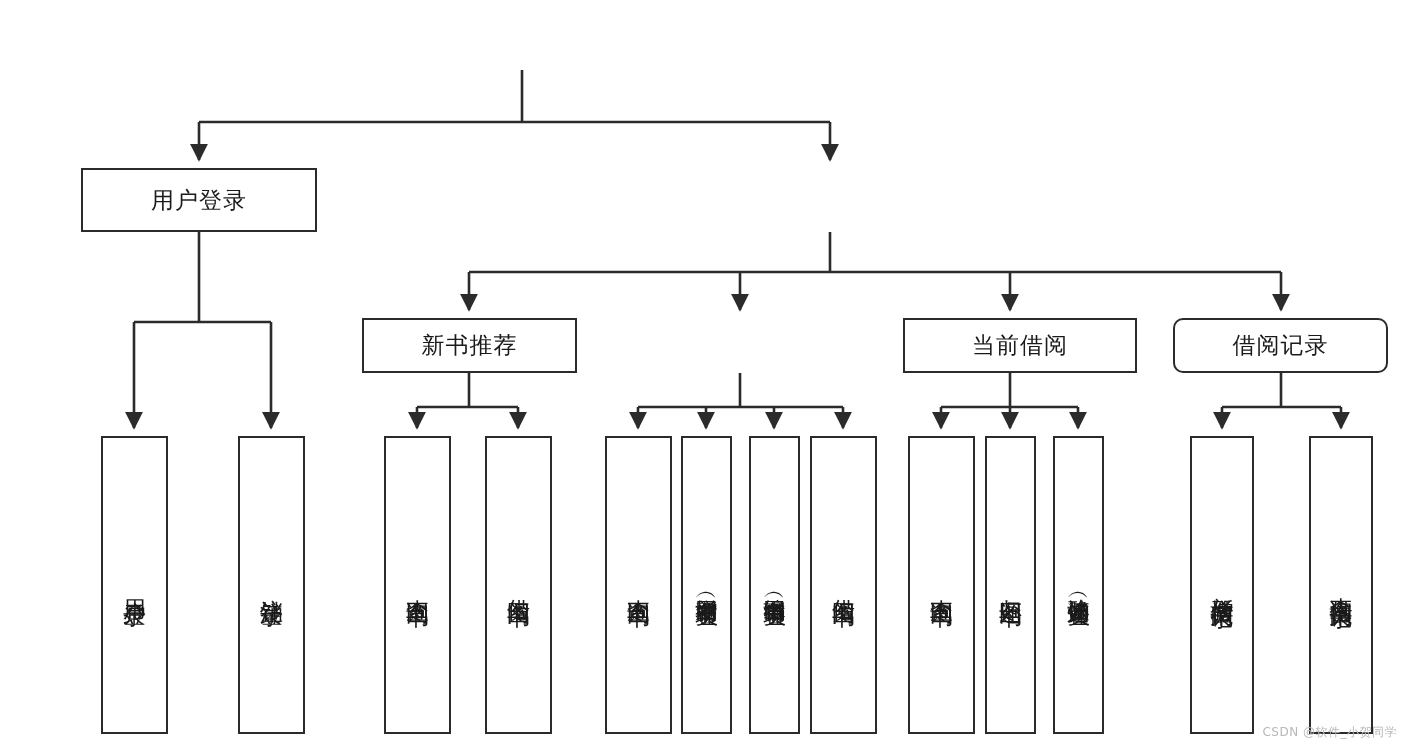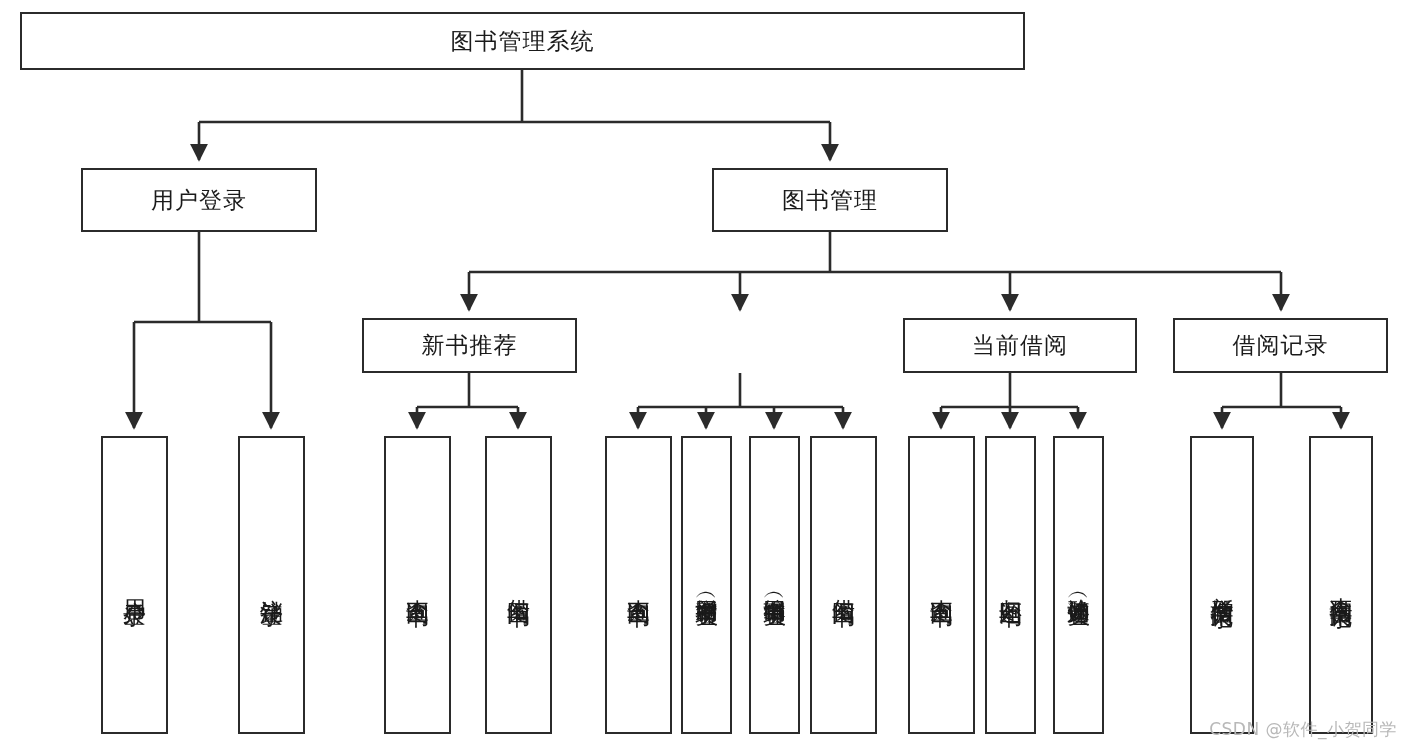--- a/index.html
+++ b/index.html
@@ -61,21 +61,21 @@
     display: block;
     writing-mode: vertical-rl;
     text-orientation: upright;
     text-align: center;
     max-height: 100%;
   }
   #watermark {
     position: absolute;
     right: 8px;
     bottom: 6px;
-    font-size: 17px;
+    font-size: 12px;
     color: #b8b8b8;
     letter-spacing: 0.5px;
     white-space: nowrap;
     pointer-events: none;
     user-select: none;
   }
 </style>
 </head>
 <body>
 
@@ -126,42 +126,36 @@
       <path d="M 1010 407 L 1010 428" marker-end="url(#arrow)"></path>
       <path d="M 1078 407 L 1078 428" marker-end="url(#arrow)"></path>
 
       <path d="M 1281 373 L 1281 407"></path>
       <path d="M 1222 407 L 1341 407"></path>
       <path d="M 1222 407 L 1222 428" marker-end="url(#arrow)"></path>
       <path d="M 1341 407 L 1341 428" marker-end="url(#arrow)"></path>
     </g>
   </svg>
 
-  <div class="node node-h" style="left:20px; top:12px; width:1005px; height:58px;">
-    <span class="label-h">图书管理系统</span>
-  </div>
 
   <div class="node node-h" style="left:81px; top:168px; width:236px; height:64px;">
     <span class="label-h">用户登录</span>
   </div>
 
-  <div class="node node-h" style="left:712px; top:168px; width:236px; height:64px;">
-    <span class="label-h">图书管理</span>
-  </div>
 
   <div class="node node-h" style="left:362px; top:318px; width:215px; height:55px;">
     <span class="label-h">新书推荐</span>
   </div>
 
 
   <div class="node node-h" style="left:903px; top:318px; width:234px; height:55px;">
     <span class="label-h">当前借阅</span>
   </div>
 
-  <div class="node node-h" style="left:1173px; top:318px; width:215px; height:55px;">
+  <div class="node node-h" style="left:1173px; top:318px; width:215px; height:55px;border-radius:10px;">
     <span class="label-h">借阅记录</span>
   </div>
 
   <div class="node node-v" style="left:101px; top:436px; width:67px; height:298px;">
     <span class="label-v">用户登录</span>
   </div>
 
   <div class="node node-v" style="left:238px; top:436px; width:67px; height:298px;">
     <span class="label-v">注销登录</span>
   </div>

